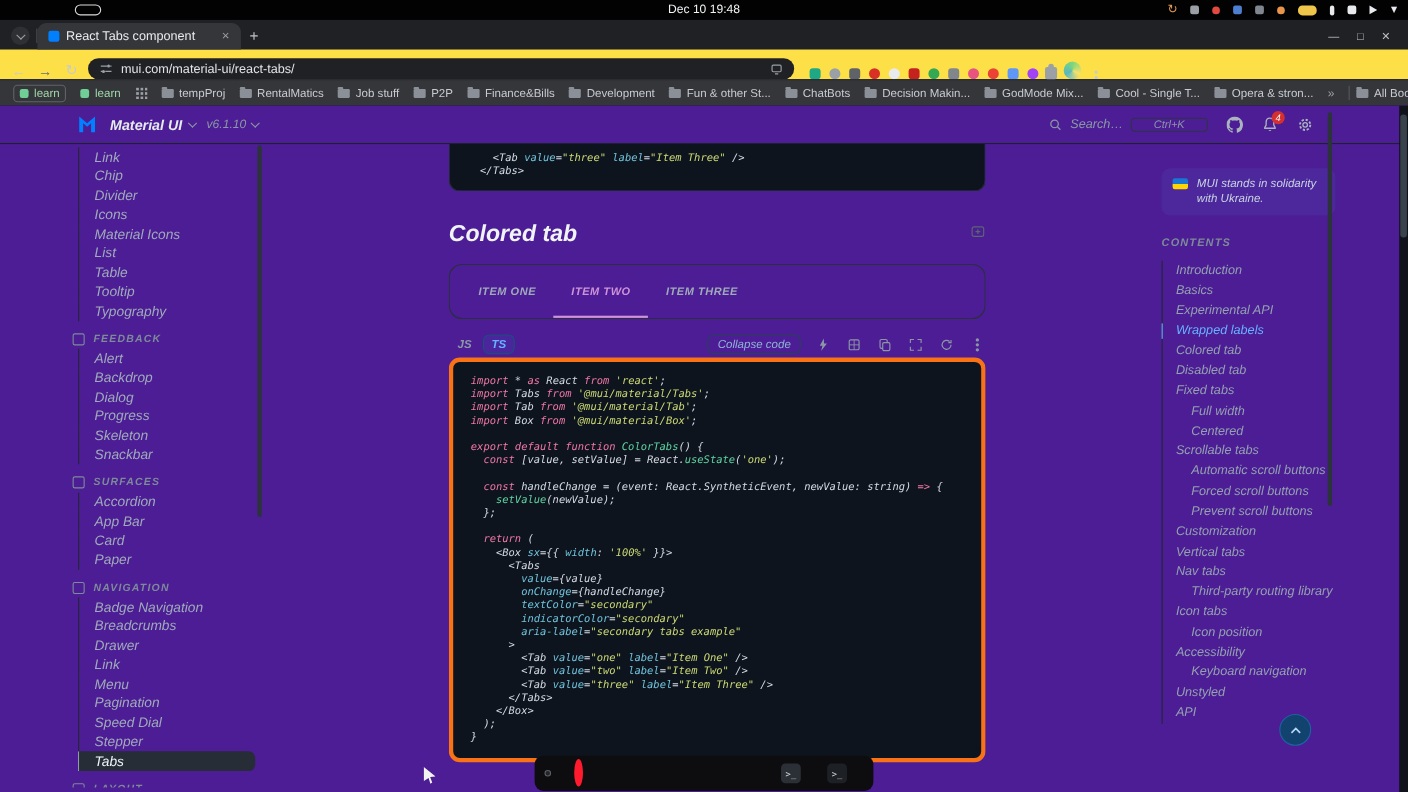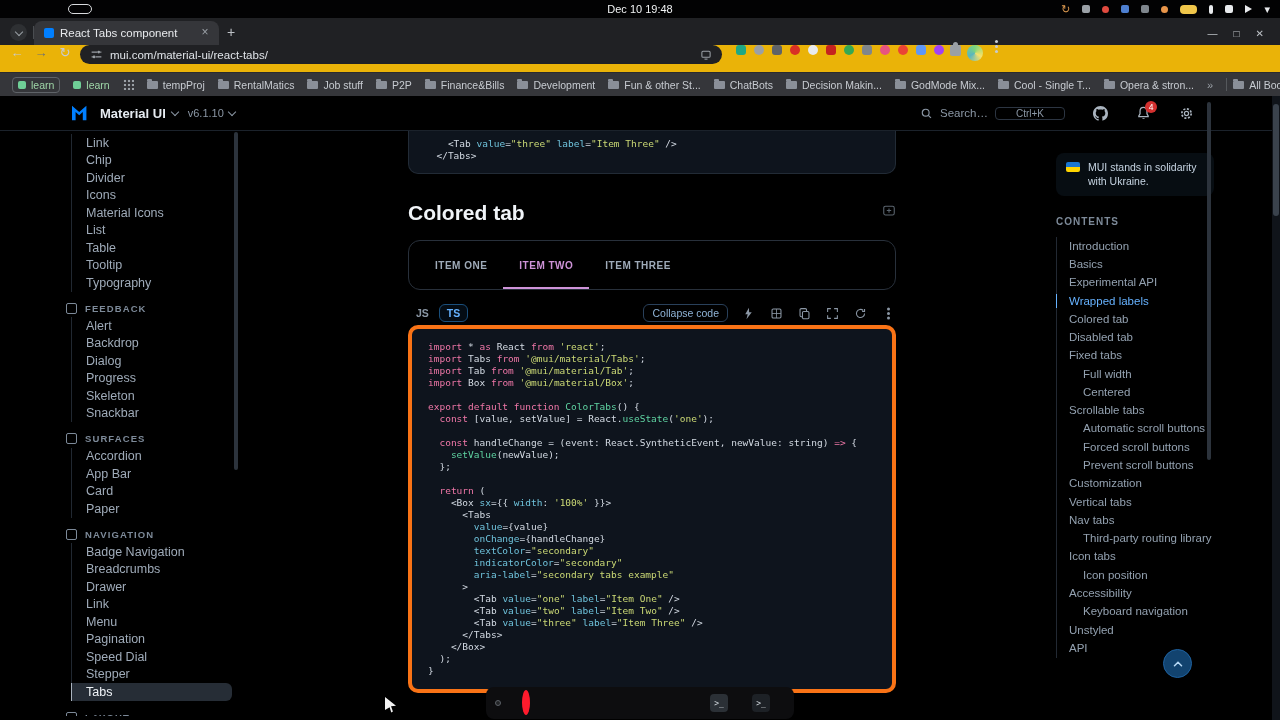--- a/index.html
+++ b/index.html
@@ -27,21 +27,21 @@
   .tab .title{flex:1;white-space:nowrap;overflow:hidden;}
   .tab .close{color:#9aa0a6;font-size:12px;width:14px;height:14px;line-height:13px;text-align:center;border-radius:50%;flex:none;}
   .tab .close::before{content:"×";}
   .tab-sep{width:1px;height:13px;background:#4a4d51;margin-bottom:6px;}
   .fav-react{width:10px;height:10px;border-radius:50%;border:1px solid #61dafb;background:radial-gradient(circle,#61dafb 0 32%,transparent 38%);flex:none;}
   .fav-mui{width:10px;height:10px;background:#007FFF;border-radius:2px;color:#fff;font-size:7px;font-weight:bold;display:flex;align-items:center;justify-content:center;flex:none;}
   .newtab{width:20px;height:20px;color:#bdc1c6;font-size:14px;display:flex;align-items:center;justify-content:center;margin:0 0 3px 2px;}
   .newtab::before{content:"+";}
   .win-controls{margin-left:auto;display:flex;align-items:center;gap:16px;color:#bdc1c6;font-size:10px;padding:0 10px 6px 0;}
 
-  .toolbar{height:27px;background:#eab308;display:flex;align-items:flex-start;padding:0 8px;gap:6px;flex:none;}
+  .toolbar{height:27px;background:#fde047;display:flex;align-items:flex-end;padding:0 8px;gap:6px;flex:none;}
   .nav-btn{color:#c7cbd1;font-size:13px;width:18px;text-align:center;}
   .ic-back::before{content:"←";}
   .ic-fwd::before{content:"→";}
   .ic-reload::before{content:"↻";}
   .nav-btn.disabled{color:#6b7075;}
   .urlbar{flex:0 0 622px;height:19px;background:#202124;border-radius:10px;display:flex;align-items:center;padding:0 10px;gap:7px;color:#dfe3e8;font-size:11.5px;}
   .url-text{flex:1;white-space:nowrap;overflow:hidden;}
   .ext-row{display:flex;align-items:center;gap:8px;margin-left:8px;}
   .ext-dot{width:10px;height:10px;border-radius:50%;}
   .ext-sq{width:10px;height:10px;border-radius:3px;}
@@ -56,27 +56,27 @@
   .folder{width:11px;height:8px;background:#8a8f98;border-radius:1px;position:relative;flex:none;}
   .folder::before{content:"";position:absolute;top:-2px;left:0;width:5px;height:2px;background:#8a8f98;border-radius:1px 1px 0 0;}
   .page-ic{width:8px;height:8px;border-radius:2px;background:#6fcf97;flex:none;}
   .grid-ic{width:11px;height:11px;background:radial-gradient(circle at 2px 2px,#9aa0a6 1.2px,transparent 1.6px);background-size:4px 4px;flex:none;}
   .bm-overflow{color:#9aa0a6;font-size:11px;}
   .bm-overflow::before{content:"»";}
   .bm-sep{width:1px;height:13px;background:#55585c;}
   .bm-right{margin-left:auto;display:flex;align-items:center;gap:6px;flex:none;}
 
   
-  .page{flex:1;background:#000000;position:relative;color:#b6c2cf;overflow:hidden;}
+  .page{flex:1;background:#4c1d95;position:relative;color:#b6c2cf;overflow:hidden;font-style:italic;}
   .mui-header{height:34px;display:flex;align-items:center;padding:0 86px 0 70px;border-bottom:1px solid #1b222b;}
   .brand{display:flex;align-items:center;gap:8px;}
   .prod{font-size:13px;font-weight:700;color:#e6ebf1;}
   .ver{font-size:11px;color:#8b97a5;margin-left:10px;display:flex;align-items:center;gap:5px;}
   .cdown{display:inline-block;width:5px;height:5px;border-right:1.4px solid #8b97a5;border-bottom:1.4px solid #8b97a5;transform:rotate(45deg);margin-top:-3px;}
-  .hdr-right{margin-left:auto;display:flex;gap:28px;}
+  .hdr-right{margin-left:auto;display:flex;gap:17px;}
   .search-box{display:flex;align-items:center;gap:7px;color:#8b97a5;font-size:11.5px;}
   .kbd{border:1px solid #2c3542;border-radius:4px;padding:0 20px;font-size:10px;color:#8b97a5;}
   .bell-wrap{position:relative;display:flex;}
   .badge{position:absolute;top:-5px;right:-6px;background:#d3302f;color:#fff;font-size:8.5px;min-width:12px;height:12px;border-radius:6px;display:flex;align-items:center;justify-content:center;}
 
   .content{display:flex;height:585px;}
   .sidenav{width:172px;margin-left:64px;padding-top:3px;font-size:12.5px;overflow:hidden;flex:none;}
   .nav-item{height:17.5px;display:flex;align-items:center;padding-left:14px;margin-left:7px;border-left:1px solid #212831;color:#9fabb9;}
   .nav-item.active{background:#262d36;color:#f0f4f8;border-left-color:#aab4bf;border-radius:0 6px 6px 0;margin-right:4px;}
   .nav-sect{display:flex;align-items:center;gap:8px;height:17.5px;margin:8px 0 0 2px;color:#7d8a99;font-size:9.5px;letter-spacing:1.1px;font-weight:700;}

